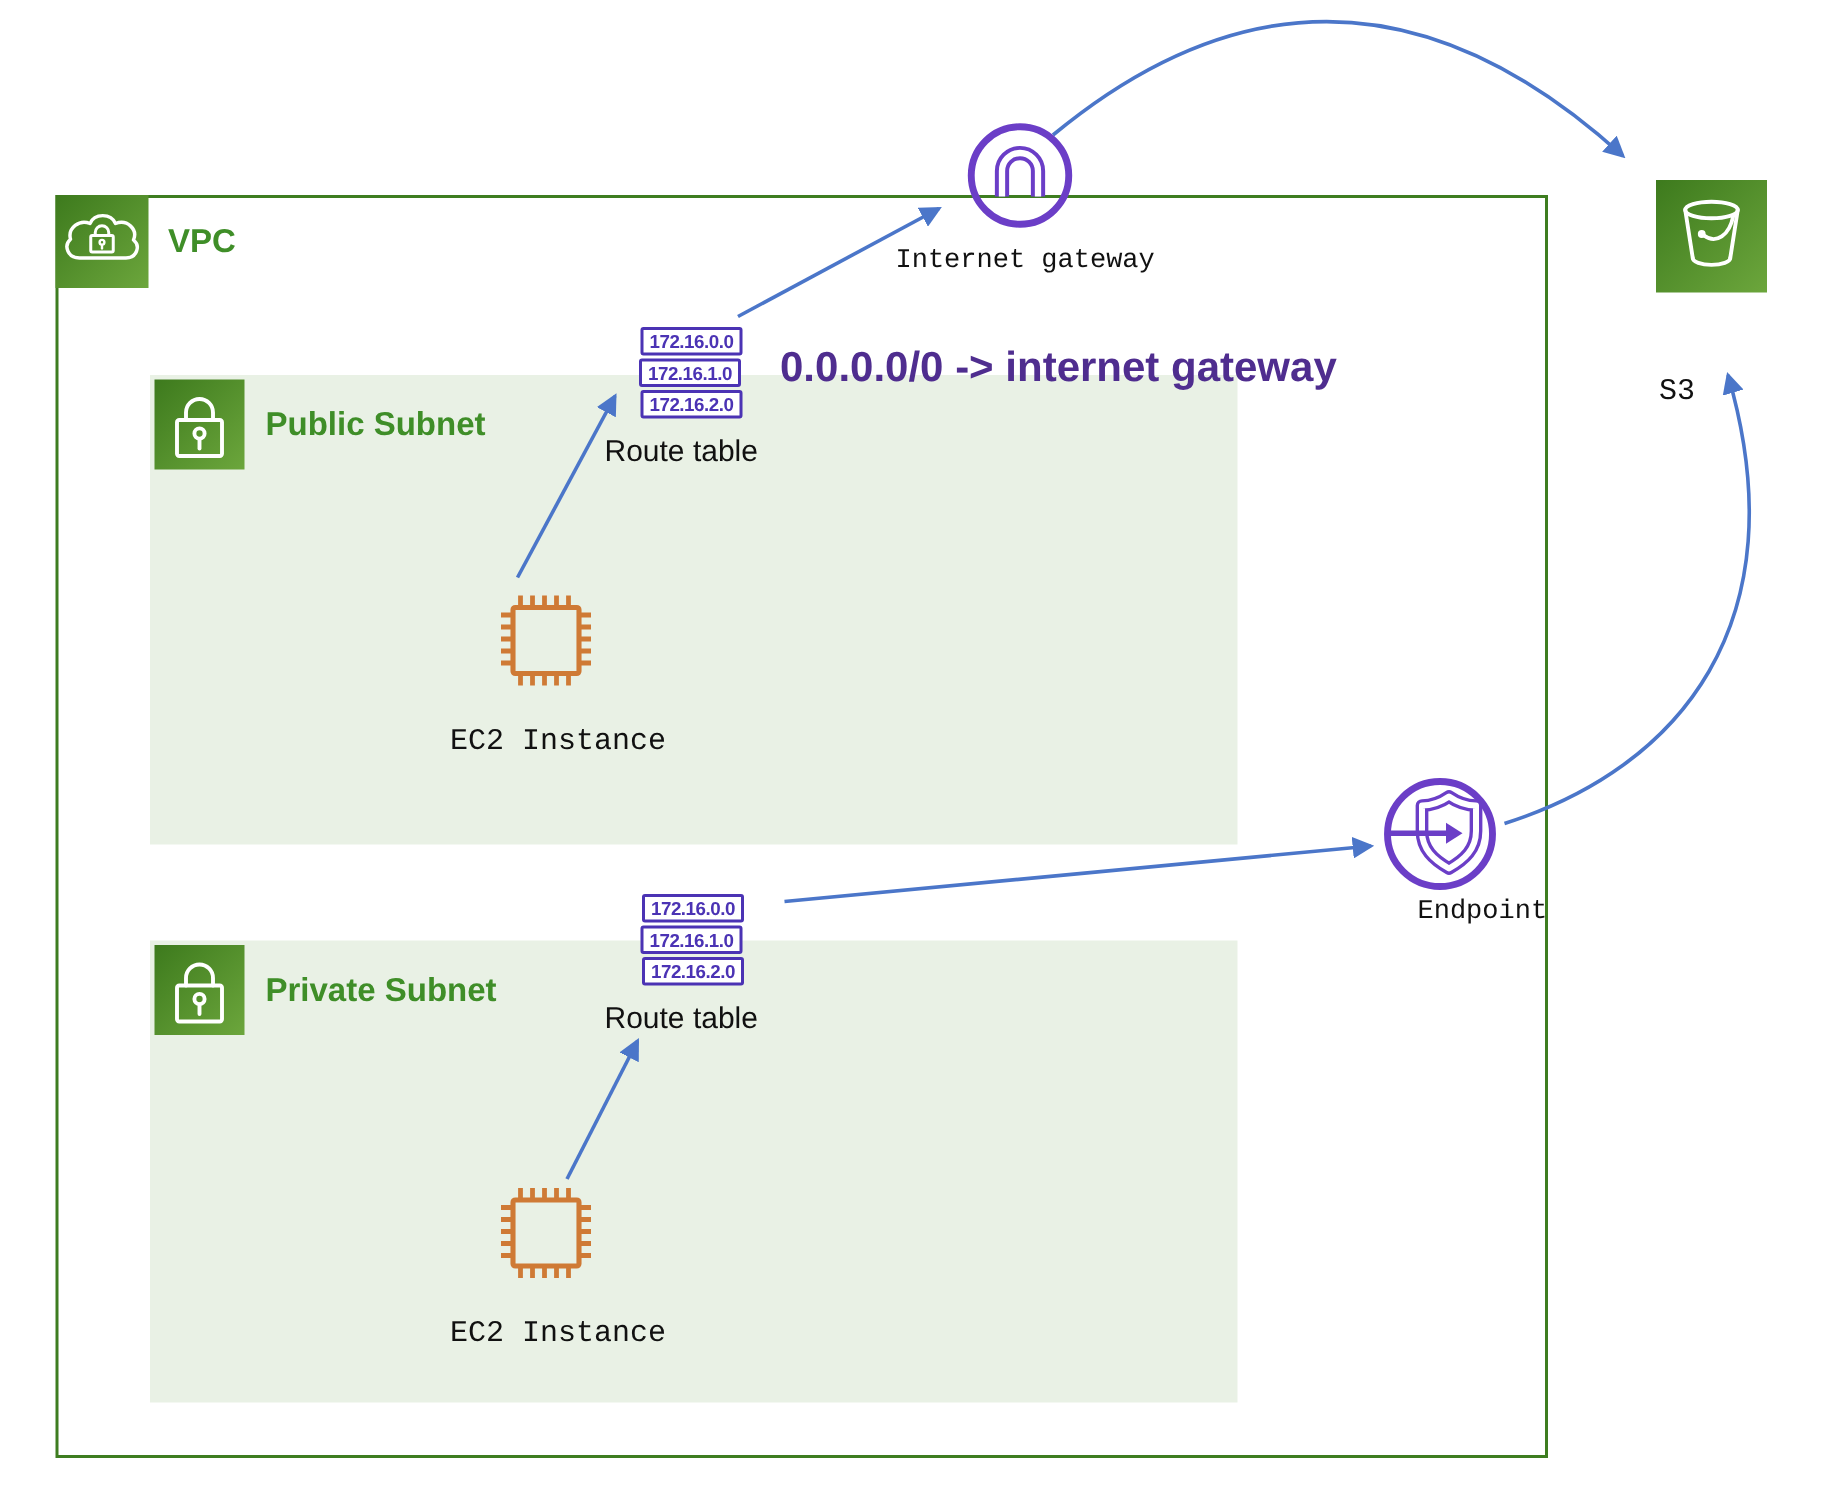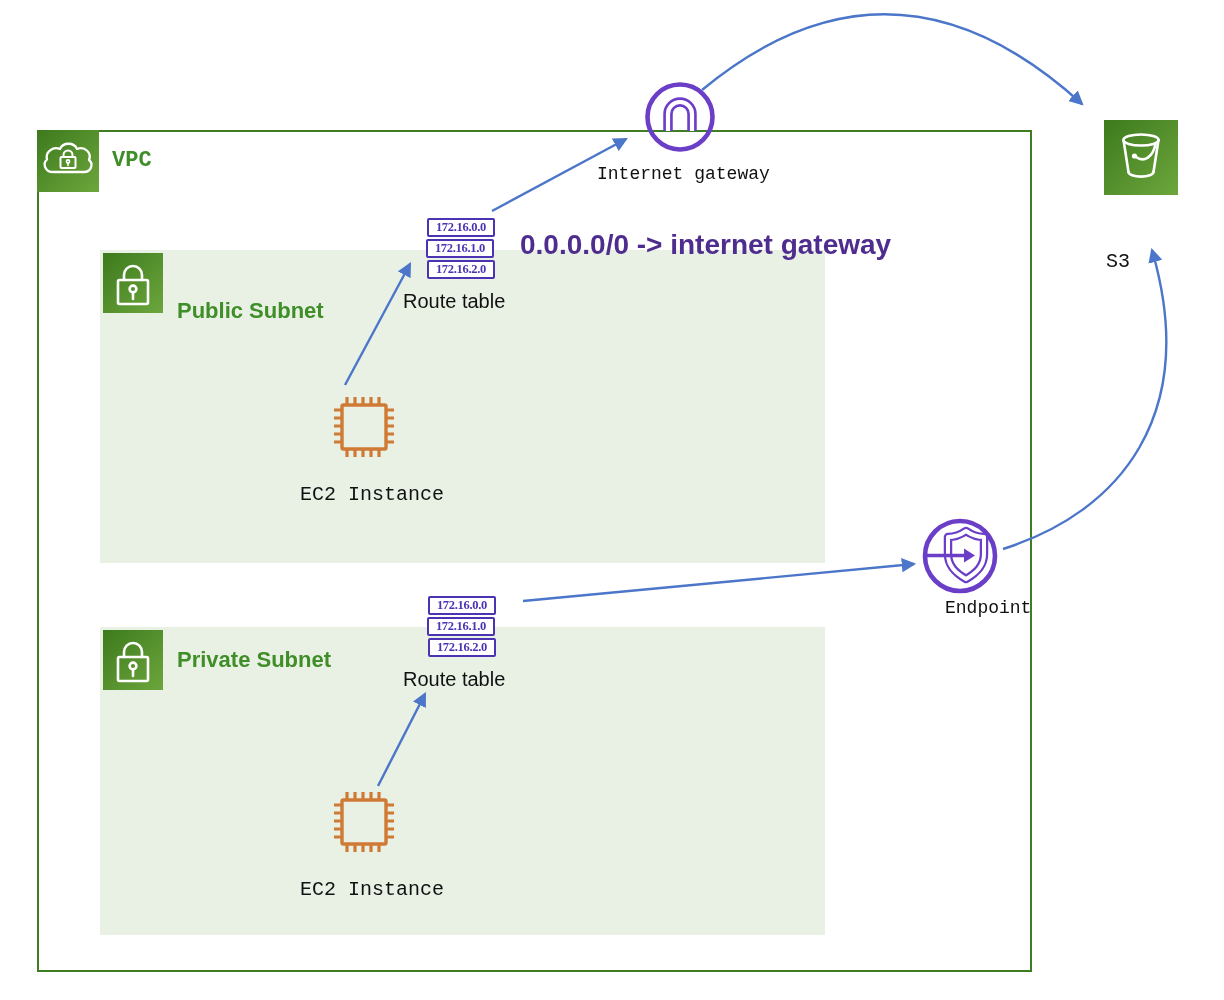--- a/index.html
+++ b/index.html
@@ -15,37 +15,37 @@
   .subnet.public{left:100px;top:250px;width:725px;height:313px;}
   .subnet.private{left:100px;top:627px;width:725px;height:308px;}
   
   .aws-green{background:linear-gradient(135deg,var(--icon_green_dark),var(--icon_green_light));z-index:10;}
   .vpc-icon{left:37px;top:130px;width:62px;height:62px;}
   .pub-sub-icon{left:103px;top:253px;width:60px;height:60px;}
   .priv-sub-icon{left:103px;top:630px;width:60px;height:60px;}
   .s3-icon{left:1104px;top:120px;width:74px;height:75px;}
   
   .green-label{color:var(--green_label);font-size:22px;font-weight:600;z-index:10;white-space:nowrap;}
-  .vpc-label{left:112px;top:148px;font-family:Liberation Mono, monospace;}
-  .pub-sub-label{left:177px;top:270px;margin-top:28px;}
+  .vpc-label{left:112px;top:148px;}
+  .pub-sub-label{left:177px;top:270px;}
   .priv-sub-label{left:177px;top:647px;}
   .node-label{font-size:20px;color:#111;z-index:10;white-space:nowrap;}
   .center{text-align:left;font-family:Liberation Mono, monospace;}
   .igw-label{left:597px;top:164px;width:170px;font-size:18px;}
   .s3-label{left:1106px;top:210px;width:70px;font-size:20px;margin-top:40px;}
   .ep-label{left:945px;top:598px;width:106px;font-size:18px;}
   .ec2-label-pub{left:300px;top:483px;width:130px;}
   .ec2-label-priv{left:300px;top:878px;width:130px;}
   .rt-label-pub{left:403px;top:290px;}
   .rt-label-priv{left:403px;top:668px;}
   
   .rt-box{
     width:64px;height:15px;background:#fff;border:2.5px solid var(--route_box);
     border-radius:2px;z-index:11;display:flex;align-items:center;justify-content:center;
-    font-size:12.5px;font-weight:700;color:var(--route_box);letter-spacing:-0.3px;font-family:Liberation Serif, serif;
+    font-size:12.5px;font-weight:700;color:var(--route_box);letter-spacing:-0.3px;
   }
   
   .annot{color:var(--purple_dark);font-size:28px;font-weight:600;z-index:10;white-space:nowrap;}
   .annot1{left:520px;top:229px;}
   .annot2{left:508px;top:604px;}
   
   .iconsvg{z-index:10;}
   .igw-pos{left:642px;top:79px;}
   .ep-pos{left:920px;top:516px;}
   .ec2-pub-pos{left:330px;top:393px;}

